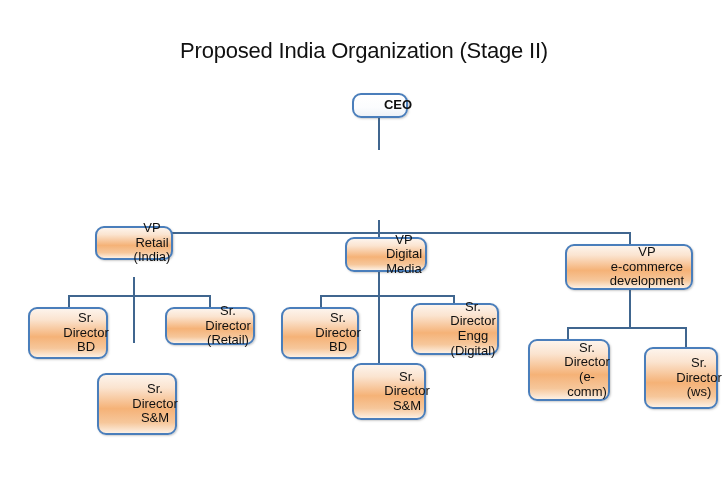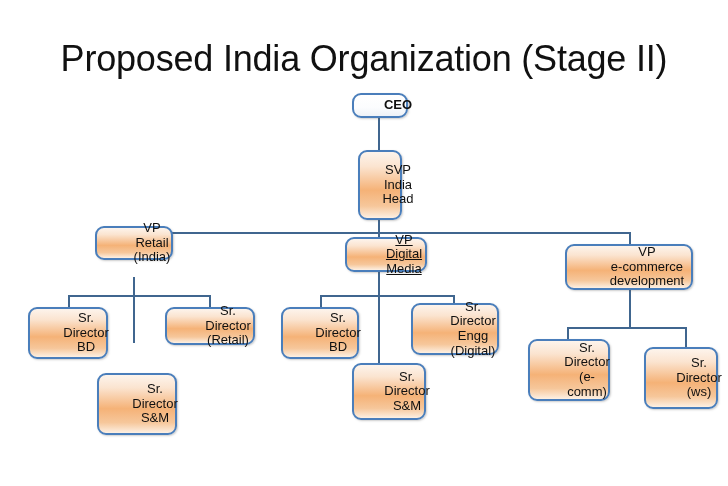--- a/index.html
+++ b/index.html
@@ -21,21 +21,21 @@
     background: #ffffff;
   }
 
   
   #chart-title {
     position: absolute;
     left: 0;
     top: 38px;
     width: 728px;
     text-align: center;
-    font-size: 36px;
+    font-size: 22px;
     font-weight: 400;
     color: #111111;
     letter-spacing: -0.2px;
     white-space: nowrap;
   }
 
   
   .conn {
     position: absolute;
     background: #40668f;
@@ -106,32 +106,27 @@
 
   <div class="conn v" style="left:629px; top:290px; height:38px;"></div>
   <div class="conn h" style="left:567px; top:327px; width:119px;"></div>
   <div class="conn v" style="left:567px; top:327px; height:12px;"></div>
   <div class="conn v" style="left:685px; top:327px; height:20px;"></div>
 
   <div class="node plain fs-13" style="left:352px; top:93px; width:56px; height:25px;">
     <span class="label">CEO</span>
   </div>
 
-  <div class="node fs-13" style="left:358px; top:150px; width:44px; height:70px;">
-    <span class="label">SVP
-India
-Head</span>
-  </div>
 
   <div class="node fs-13" style="left:95px; top:226px; width:78px; height:34px;">
     <span class="label">VP Retail
 (India)</span>
   </div>
 
-  <div class="node fs-13" style="left:345px; top:237px; width:82px; height:35px;text-decoration:underline;">
+  <div class="node fs-13" style="left:345px; top:237px; width:82px; height:35px;">
     <span class="label">VP Digital
 Media</span>
   </div>
 
   <div class="node fs-13" style="left:565px; top:244px; width:128px; height:46px;">
     <span class="label">VP
 e-commerce
 development</span>
   </div>
 

